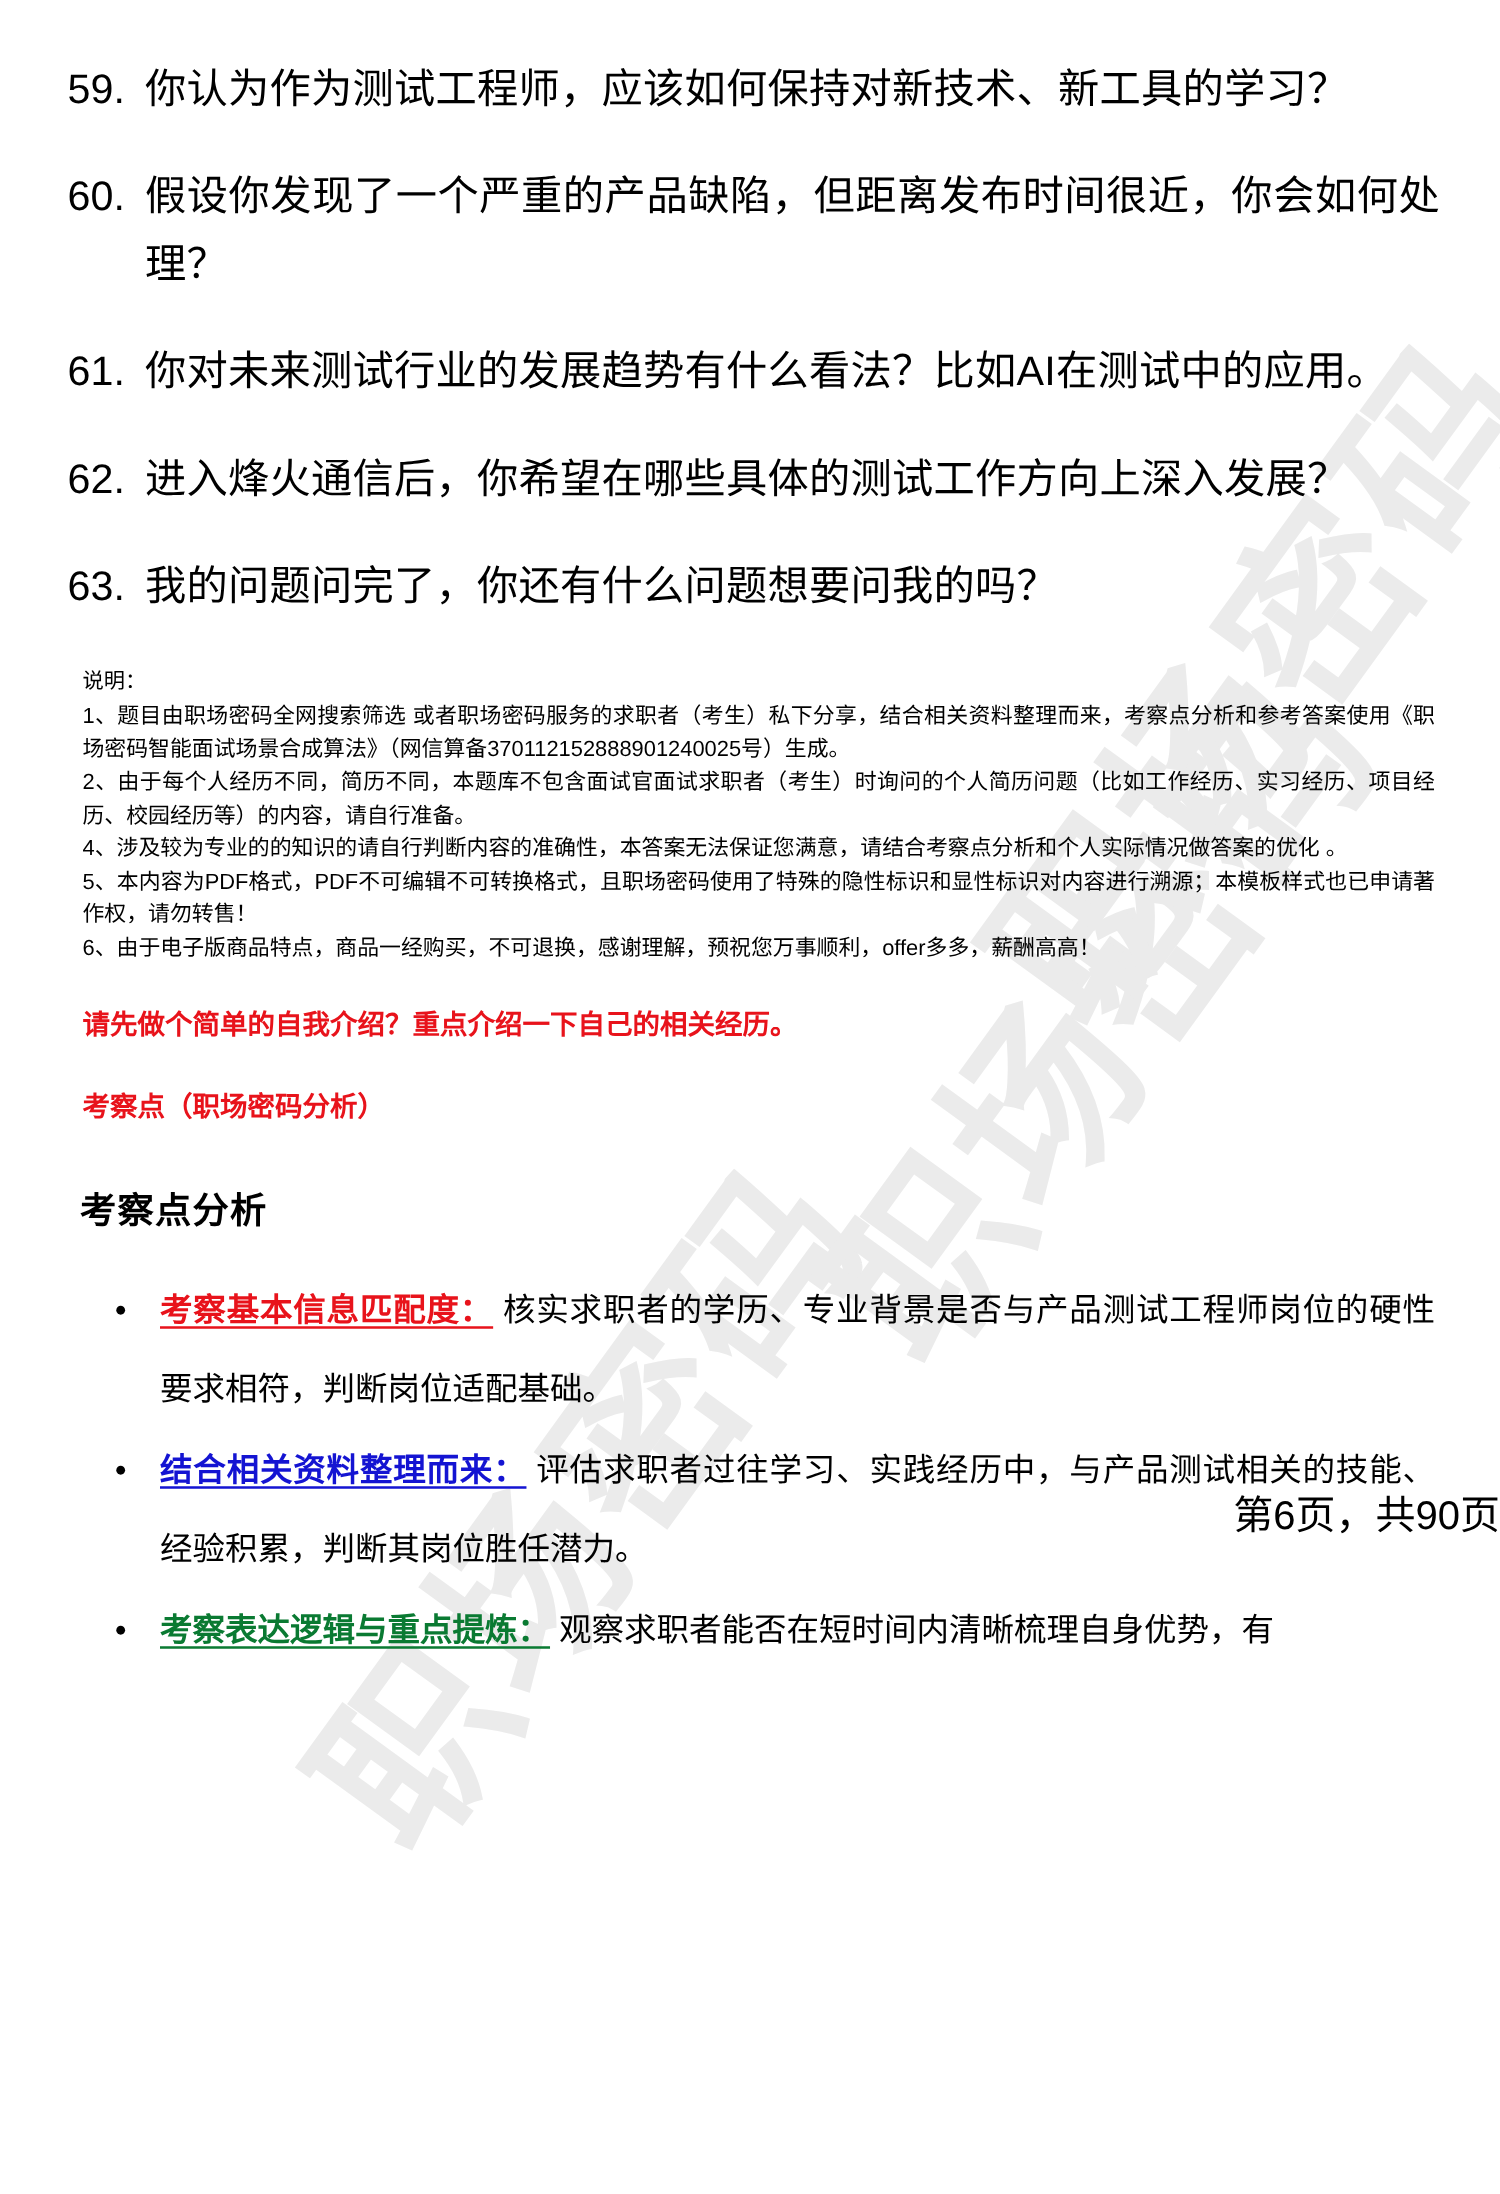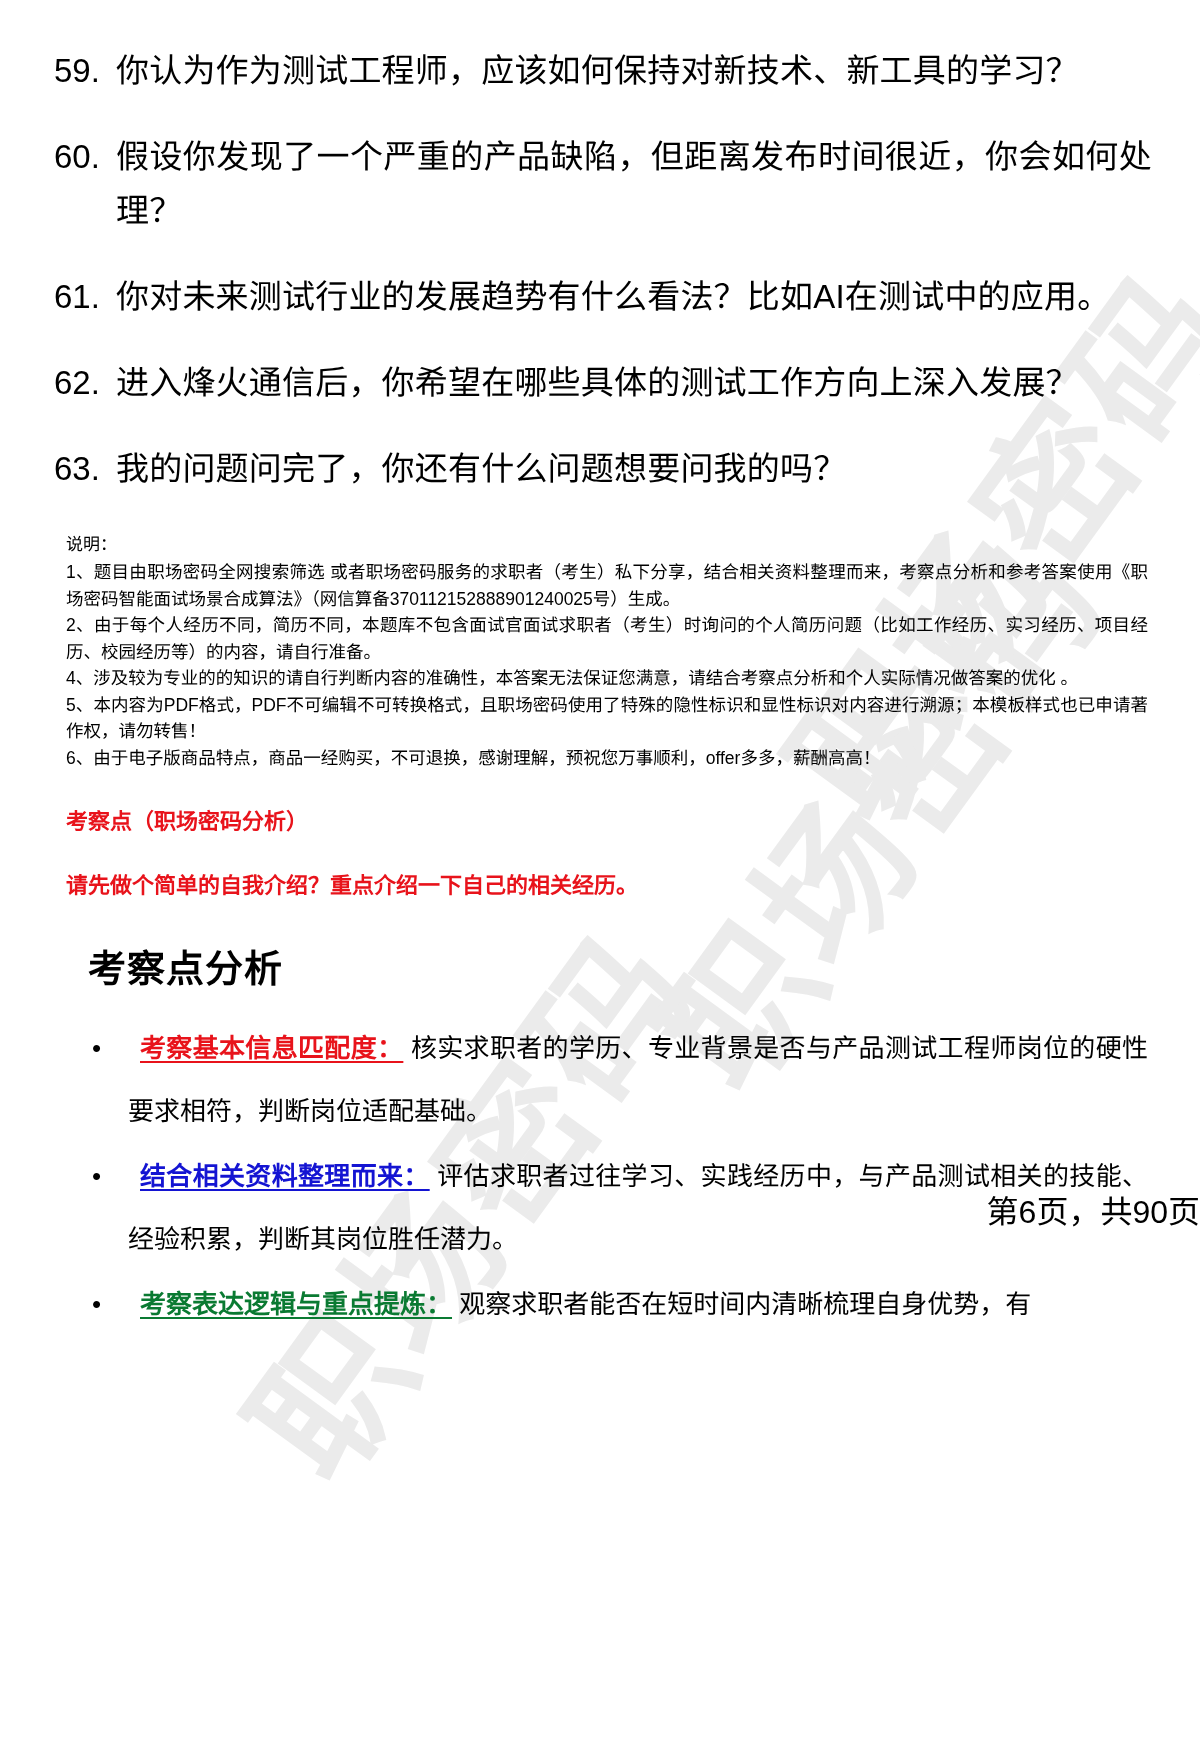--- a/index.html
+++ b/index.html
@@ -97,27 +97,26 @@
     font-weight: 700;
     font-size: 22px;
     line-height: 30px;
     padding: 0 52px 0 66px;
   }
   #red-intro-question { margin-top: 34px; }
   #red-section-label  { margin-top: 36px; }
 
   
   #analysis-heading {
-    font-size: 38px;
+    font-size: 29px;
     font-weight: 700;
     line-height: 40px;
     padding: 0 52px 0 64px;
     margin-top: 48px;
     letter-spacing: 1px;
-    margin-left: 24px;
   }
 
   
   #analysis-list {
     margin: 28px 0 0 0;
     padding: 0 52px 0 0;
     list-style: none;
   }
   .analysis-item {
     position: relative;
@@ -132,21 +131,20 @@
     position: absolute;
     left: 92px;
     top: 0;
     font-size: 26px;
     line-height: 63px;
   }
   .analysis-label {
     font-weight: 700;
     text-decoration: underline;
     text-underline-offset: 4px;
-    margin-left: 12px;
   }
   .label-red   { color: #e8131b; }
   .label-blue  { color: #1414d2; }
   .label-green { color: #0a7a32; }
   .analysis-body { color: #000000; }
 
   
   #page-footer {
     position: absolute;
     left: 0;
@@ -194,22 +192,22 @@
 
   <div id="note-block">
     <p class="note-title">说明：</p>
     <p class="note-line">1、题目由职场密码全网搜索筛选 或者职场密码服务的求职者（考生）私下分享，结合相关资料整理而来，考察点分析和参考答案使用《职场密码智能面试场景合成算法》（网信算备370112152888901240025号）生成。</p>
     <p class="note-line">2、由于每个人经历不同，简历不同，本题库不包含面试官面试求职者（考生）时询问的个人简历问题（比如工作经历、实习经历、项目经历、校园经历等）的内容，请自行准备。</p>
     <p class="note-line">4、涉及较为专业的的知识的请自行判断内容的准确性，本答案无法保证您满意，请结合考察点分析和个人实际情况做答案的优化 。</p>
     <p class="note-line">5、本内容为PDF格式，PDF不可编辑不可转换格式，且职场密码使用了特殊的隐性标识和显性标识对内容进行溯源；本模板样式也已申请著作权，请勿转售！</p>
     <p class="note-line">6、由于电子版商品特点，商品一经购买，不可退换，感谢理解，预祝您万事顺利，offer多多，薪酬高高！</p>
   </div>
 
+  <div id="red-intro-question" class="red-heading">请先做个简单的自我介绍？重点介绍一下自己的相关经历。</div>
   <div id="red-section-label" class="red-heading">考察点（职场密码分析）</div>
-  <div id="red-intro-question" class="red-heading">请先做个简单的自我介绍？重点介绍一下自己的相关经历。</div>
 
   <div id="analysis-heading">考察点分析</div>
 
   <ul id="analysis-list">
     <li class="analysis-item">
       <span class="bullet-dot">•</span>
       <span class="analysis-label label-red">考察基本信息匹配度：</span>
       <span class="analysis-body">核实求职者的学历、专业背景是否与产品测试工程师岗位的硬性要求相符，判断岗位适配基础。</span>
     </li>
     <li class="analysis-item">

